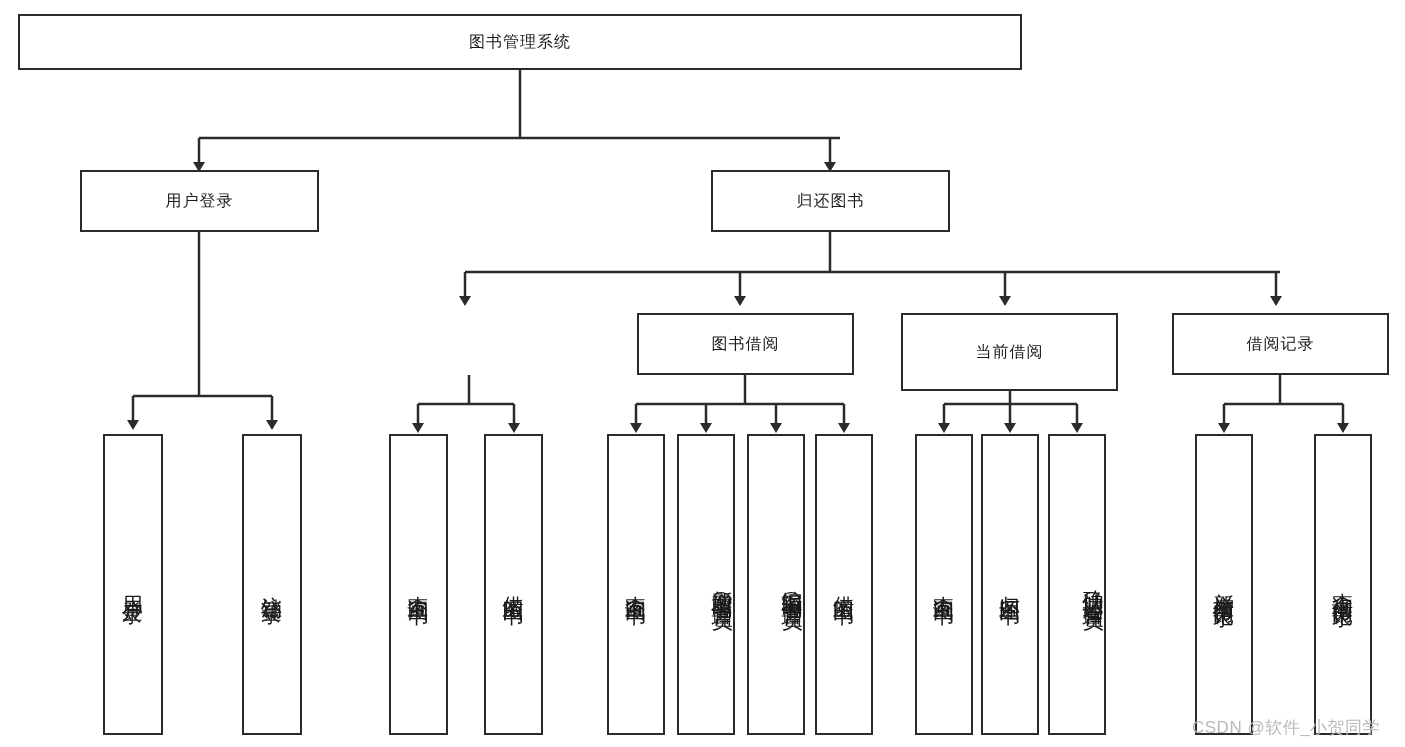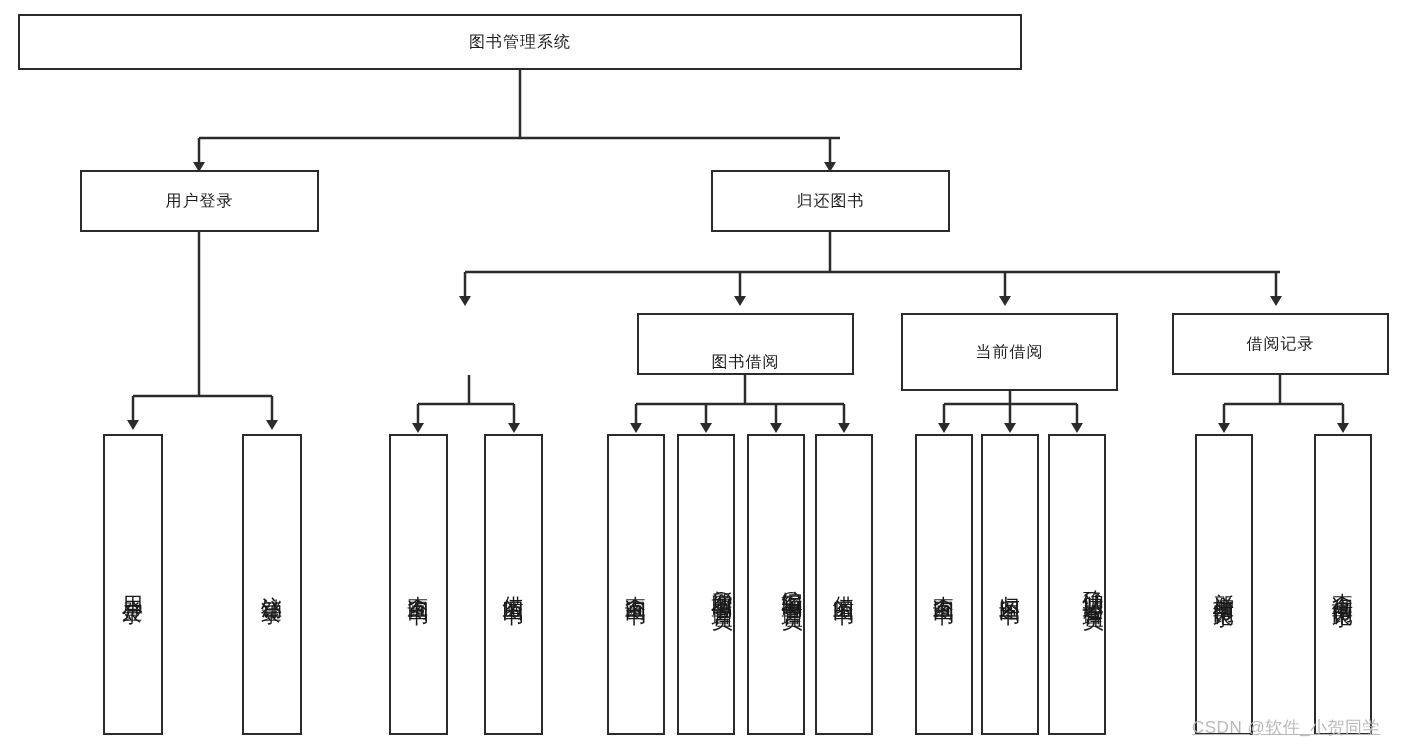--- a/index.html
+++ b/index.html
@@ -54,21 +54,20 @@
   .node.vert.v-center {
     align-items: center;
     padding-top: 0;
   }
   .watermark {
     position: absolute;
     font-size: 17px;
     color: #b9b9b9;
     white-space: nowrap;
     letter-spacing: 0.5px;
-    text-decoration: underline;
   }
 </style>
 </head>
 <body>
 
 <div id="canvas">
 
   <svg id="edges" viewBox="0 0 1405 747" width="1405" height="747" aria-hidden="true">
     <defs>
       <marker id="arrow" markerWidth="10" markerHeight="12" refX="1" refY="6" orient="auto" markerUnits="userSpaceOnUse">
@@ -123,21 +122,21 @@
     <span>图书管理系统</span>
   </div>
 
   <div class="node horiz" style="left:80px; top:170px; width:239px; height:62px;">
     <span>用户登录</span>
   </div>
   <div class="node horiz" style="left:711px; top:170px; width:239px; height:62px;">
     <span>归还图书</span>
   </div>
 
-  <div class="node horiz" style="left:637px; top:313px; width:217px; height:62px;align-items:flex-end;">
+  <div class="node horiz" style="left:637px; top:313px; width:217px; height:62px;">
     <span>图书借阅</span>
   </div>
   <div class="node horiz" style="left:901px; top:313px; width:217px; height:78px;">
     <span>当前借阅</span>
   </div>
   <div class="node horiz" style="left:1172px; top:313px; width:217px; height:62px;">
     <span>借阅记录</span>
   </div>
 
   <div class="node vert v-center" style="left:103px; top:434px; width:60px; height:301px;">

